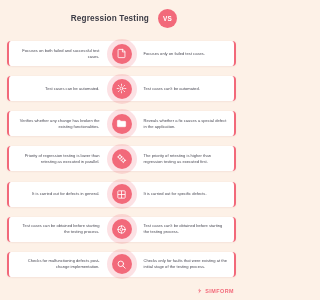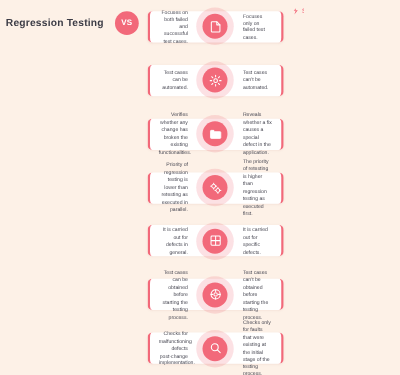--- a/index.html
+++ b/index.html
@@ -14,21 +14,21 @@
     overflow: hidden;
     position: relative;
   }
 
   .infographic {
     width: 243px;
     height: 300px;
     position: relative;
     box-sizing: border-box;
     display: flex;
-    flex-direction: row;
+    flex-direction: column;
   }
 
   
   .header {
     height: 36px;
     flex: 0 0 36px;
     display: flex;
     align-items: center;
     justify-content: center;
     position: relative;

